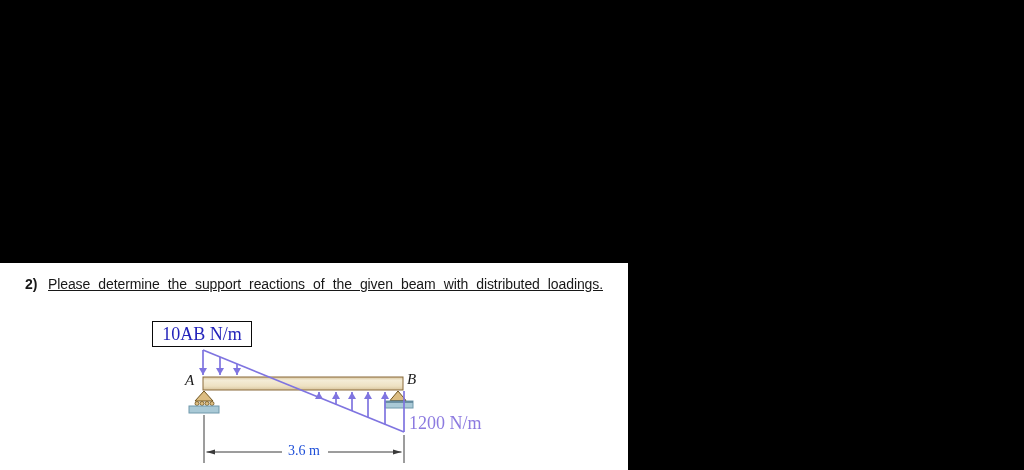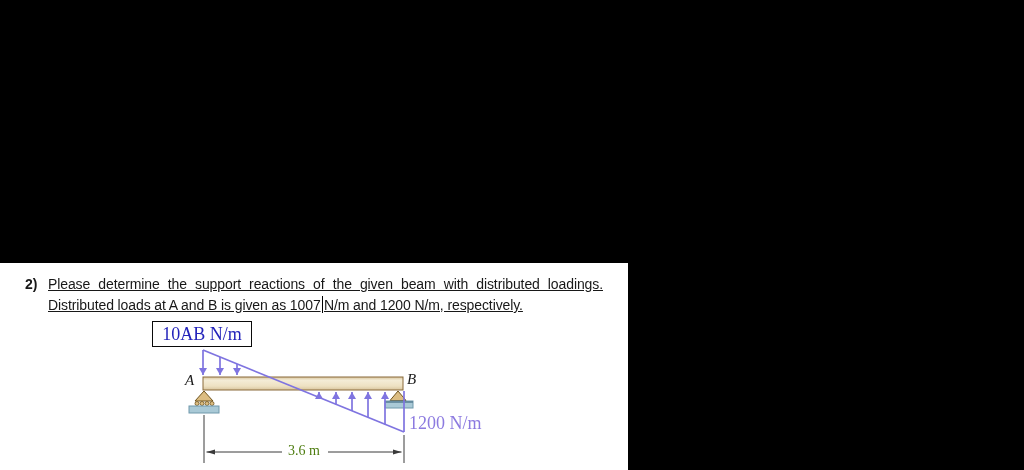--- a/index.html
+++ b/index.html
@@ -20,37 +20,36 @@
   
   .serif{font-family:"Liberation Serif","DejaVu Serif",serif;}
   #load-box{position:absolute;left:152px;top:58px;width:98px;height:24px;
             border:1.6px solid #0a0a0a;background:#fff;text-align:center;
             line-height:24px;font-size:18px;color:#2424bb;}
   .pt-label{position:absolute;font-style:italic;font-size:15px;color:#1a1a1a;}
   #label-a{left:185px;top:109px;}
   #label-b{left:407px;top:108px;}
   #label-1200{position:absolute;left:409px;top:150px;font-size:18px;color:#8c7ae0;}
   #label-dim{position:absolute;left:277px;top:180px;width:54px;text-align:center;
-             font-size:14px;color:#4d7c0f;}
+             font-size:14px;color:#1d4ed8;}
 
   svg{position:absolute;left:0;top:0;}
   .purple{stroke:#7f74e0;stroke-width:1.7;fill:none;}
   .dimline{stroke:#3a3a3a;stroke-width:1;fill:none;}
 </style>
 </head>
 <body>
 
 <div id="screen">
   <div id="doc-page">
 
     <div class="problem">
       <span class="num">2)</span>
       <div class="ptext">
         <div class="l1">Please determine the support reactions of the given beam with distributed loadings.</div>
-        <div class="l2"><span>Distributed loads at A and B is given as 1007</span><span class="caret"></span><span>N/m and 1200 N/m, respectively.</span></div>
       </div>
     </div>
 
     <svg width="628" height="207" viewBox="0 0 628 207">
       <defs>
         <linearGradient id="beamGrad" x1="0" y1="0" x2="0" y2="1">
           <stop offset="0" stop-color="#d8c59e"></stop>
           <stop offset="0.25" stop-color="#f4ecd6"></stop>
           <stop offset="0.7" stop-color="#eee1c2"></stop>
           <stop offset="1" stop-color="#d8c59e"></stop>

